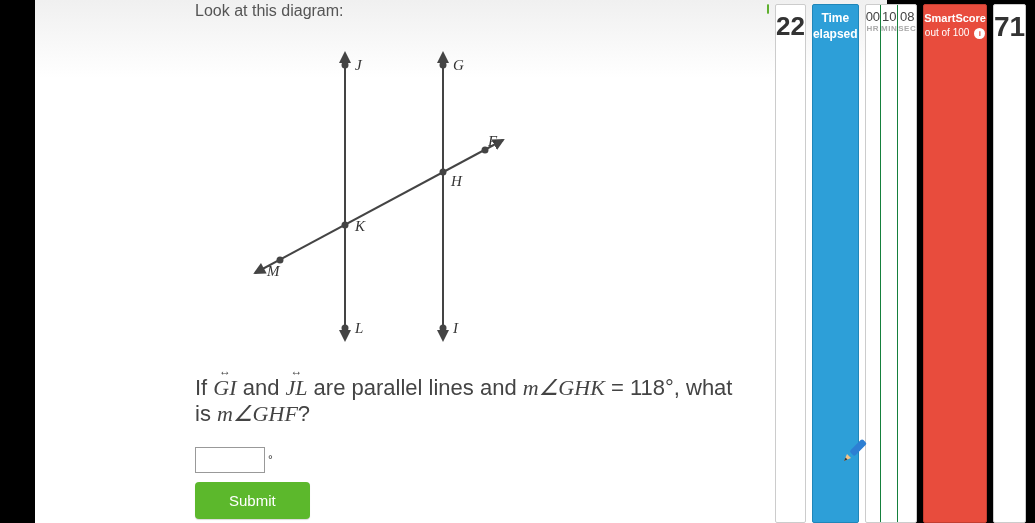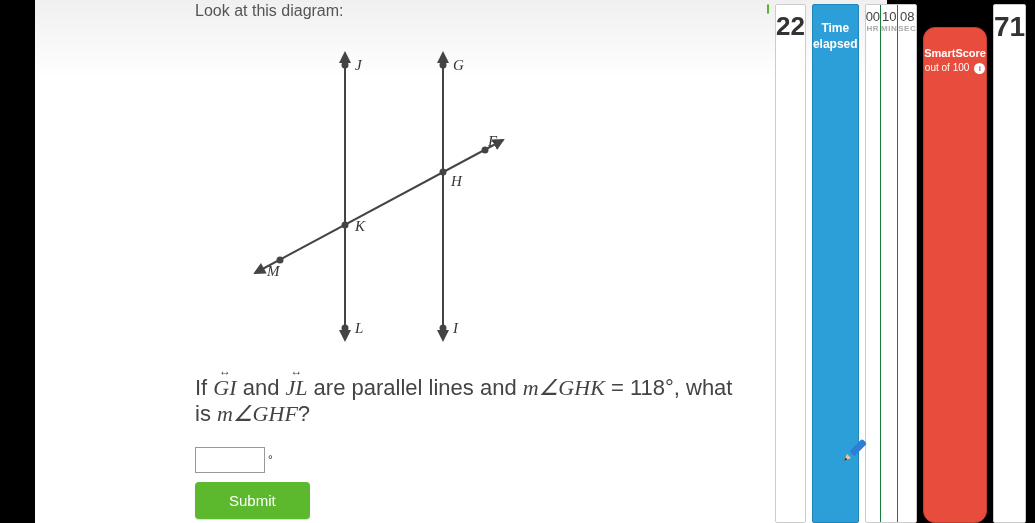--- a/index.html
+++ b/index.html
@@ -131,21 +131,21 @@
       border-radius: 2px;
     }
     .time-header {
       background: #2d9fd8;
       color: #fff;
       border: 1px solid #1f86b9;
       text-align: center;
       font-size: 12px;
       font-weight: bold;
       line-height: 1.3;
-      padding: 16px 0;
+      padding: 6px 0;
       border-radius: 2px;
     }
     .time-grid {
       display: grid;
       grid-template-columns: 1fr 1fr 1fr;
       border: 1px solid #ccc;
       border-radius: 2px;
       background: #fff;
     }
     .time-cell {
@@ -163,24 +163,23 @@
       font-weight: bold;
       letter-spacing: 0.5px;
     }
     .score-header {
       background: #e84c3d;
       color: #fff;
       border: 1px solid #c23e31;
       text-align: center;
       font-size: 11px;
       font-weight: bold;
-      padding: 18px 0;
-      border-radius: 12px;
+      padding: 6px 0;
+      border-radius: 2px;
       line-height: 1.3;
-      margin-top: 23px;
     }
     .score-sub { font-weight: normal; font-size: 10px; }
     .info-dot {
       display: inline-block;
       width: 11px; height: 11px;
       background: #fff;
       color: #e84c3d;
       border-radius: 50%;
       font-size: 8px;
       line-height: 11px;

